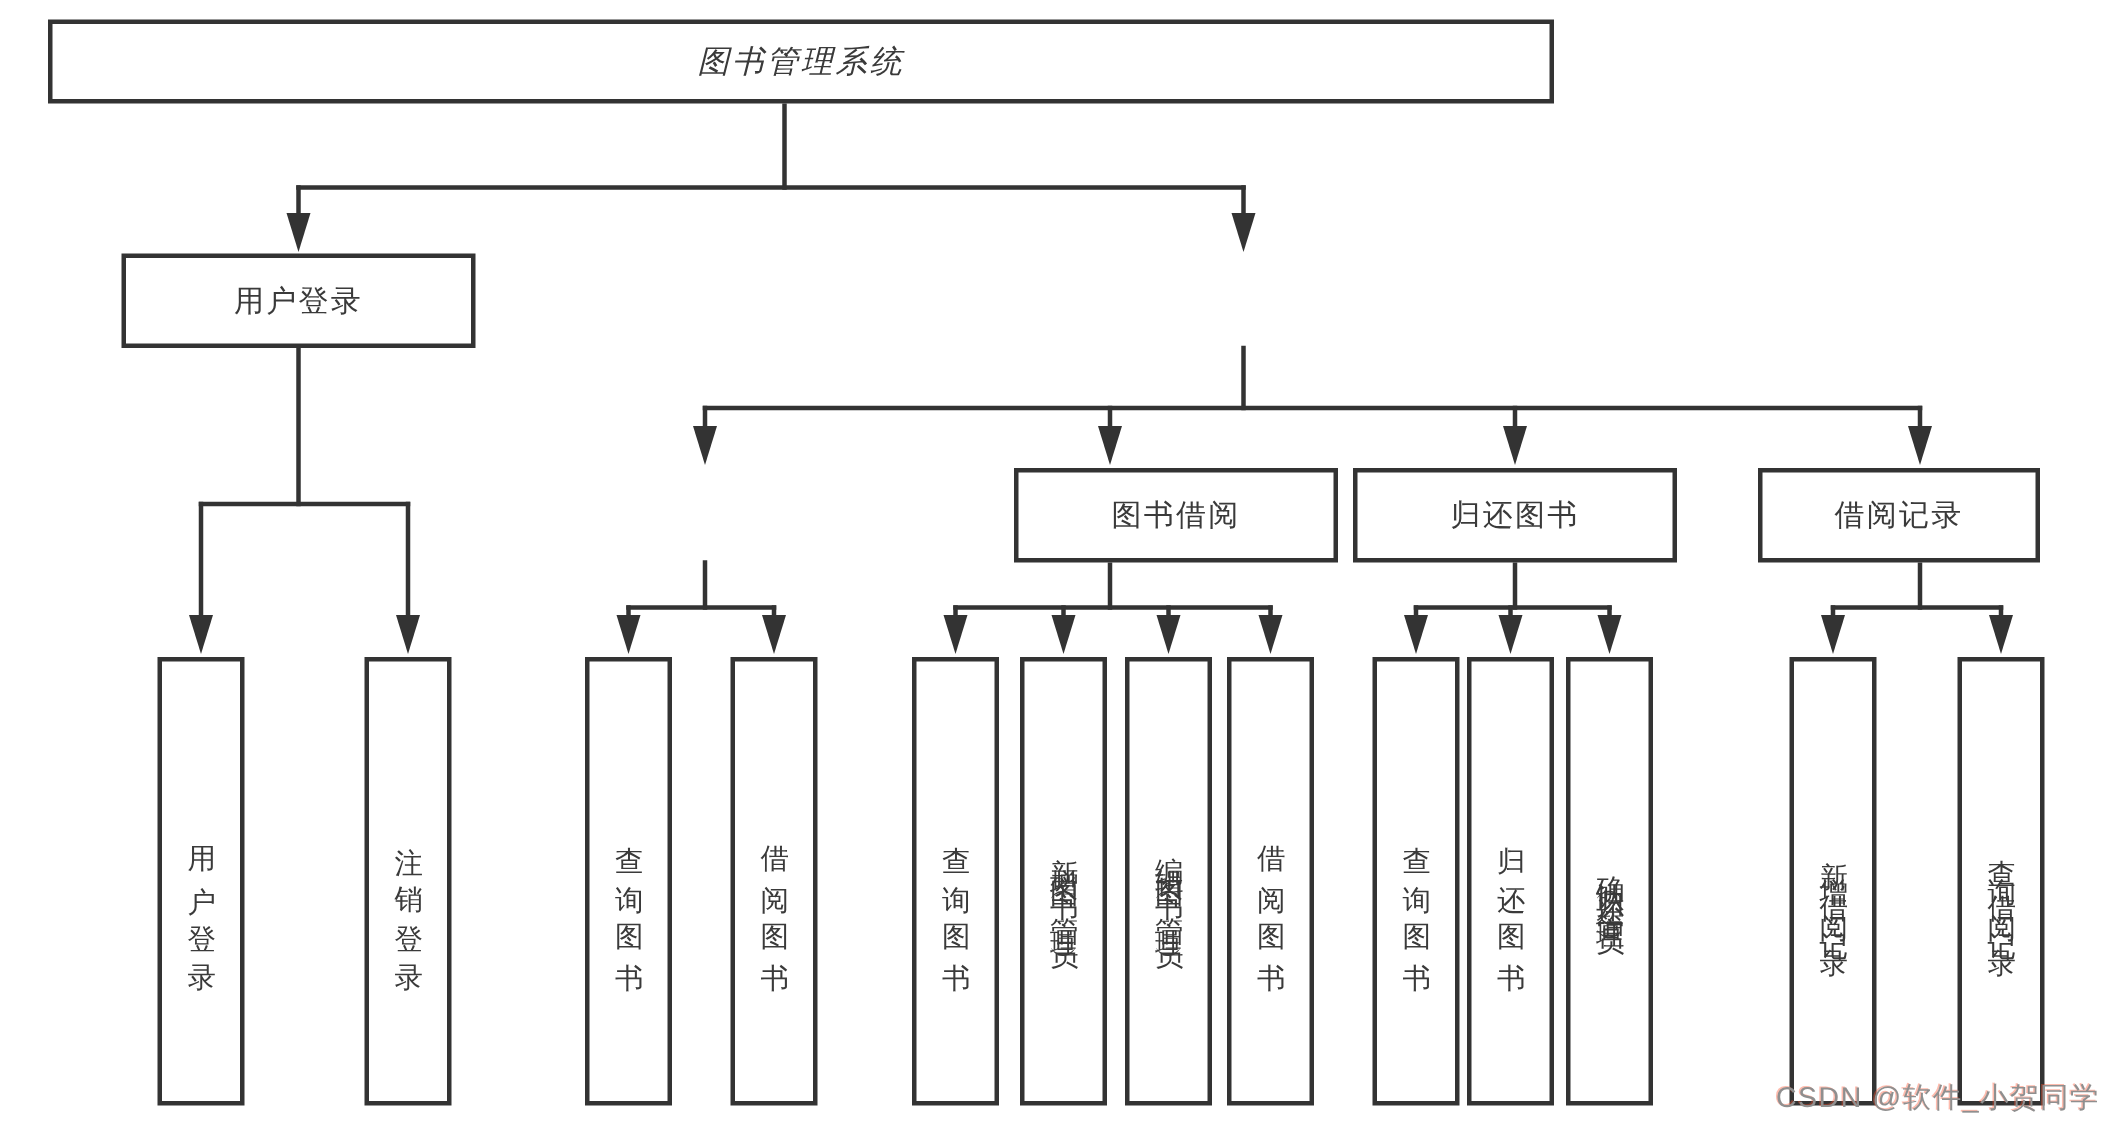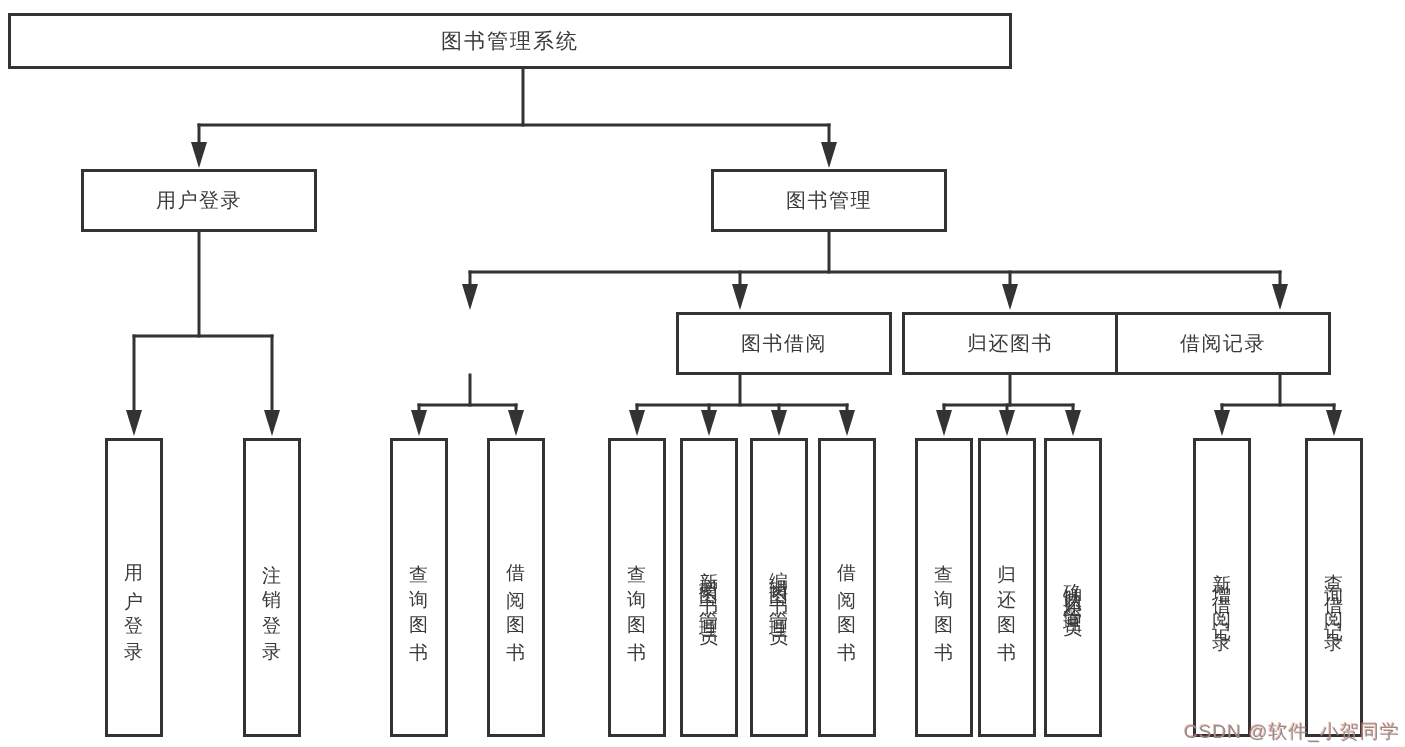--- a/index.html
+++ b/index.html
@@ -23,21 +23,21 @@
   .node{
     position:absolute;
     box-sizing:border-box;
     background:#ffffff;
     border:3px solid var(--line);
     color:var(--text);
     display:flex;align-items:center;justify-content:center;
     text-align:center;
   }
   .hlabel{font-size:20px;letter-spacing:1.5px;font-weight:400;}
-  .box-root{left:8px;top:13px;width:1004px;height:56px;font-size:21px;letter-spacing:2px;}
+  .box-root{left:32px;top:13px;width:1004px;height:56px;font-size:21px;letter-spacing:2px;font-style:italic;}
   .box-l2,.box-l3{height:63px;}
   .leaf{width:58px;height:299px;}
   .vtext{
     writing-mode:vertical-rl;
     text-orientation:mixed;
     font-size:19px;
     line-height:1;
     white-space:nowrap;
   }
   .v4{letter-spacing:26px;margin-bottom:-26px;}
@@ -117,25 +117,24 @@
     <line x1="1222" y1="405" x2="1334" y2="405"></line>
     <line x1="1222" y1="405" x2="1222" y2="414"></line>
     <line x1="1334" y1="405" x2="1334" y2="414"></line>
     <polygon points="1222,436 1214,410 1230,410"></polygon>
     <polygon points="1334,436 1326,410 1342,410"></polygon>
   </svg>
 
   <div class="node box-root">图书管理系统</div>
 
   <div class="node box-l2 hlabel" style="left:81px;top:169px;width:236px;">用户登录</div>
-  <div class="node box-l2 hlabel" style="left:711px;top:169px;width:236px;">图书管理</div>
 
   <div class="node box-l3 hlabel" style="left:632px;top:312px;width:216px;margin-left:44px;">图书借阅</div>
   <div class="node box-l3 hlabel" style="left:902px;top:312px;width:216px;">归还图书</div>
-  <div class="node box-l3 hlabel" style="left:1115px;top:312px;width:216px;">借阅记录</div>
+  <div class="node box-l3 hlabel" style="left:1172px;top:312px;width:188px;">借阅记录</div>
 
   <div class="node leaf" style="left:105px;top:438px;">
     <span class="vtext v4">用户登录</span>
   </div>
   <div class="node leaf" style="left:243px;top:438px;">
     <span class="vtext v4">注销登录</span>
   </div>
 
   <div class="node leaf" style="left:390px;top:438px;">
     <span class="vtext v4">查询图书</span>

